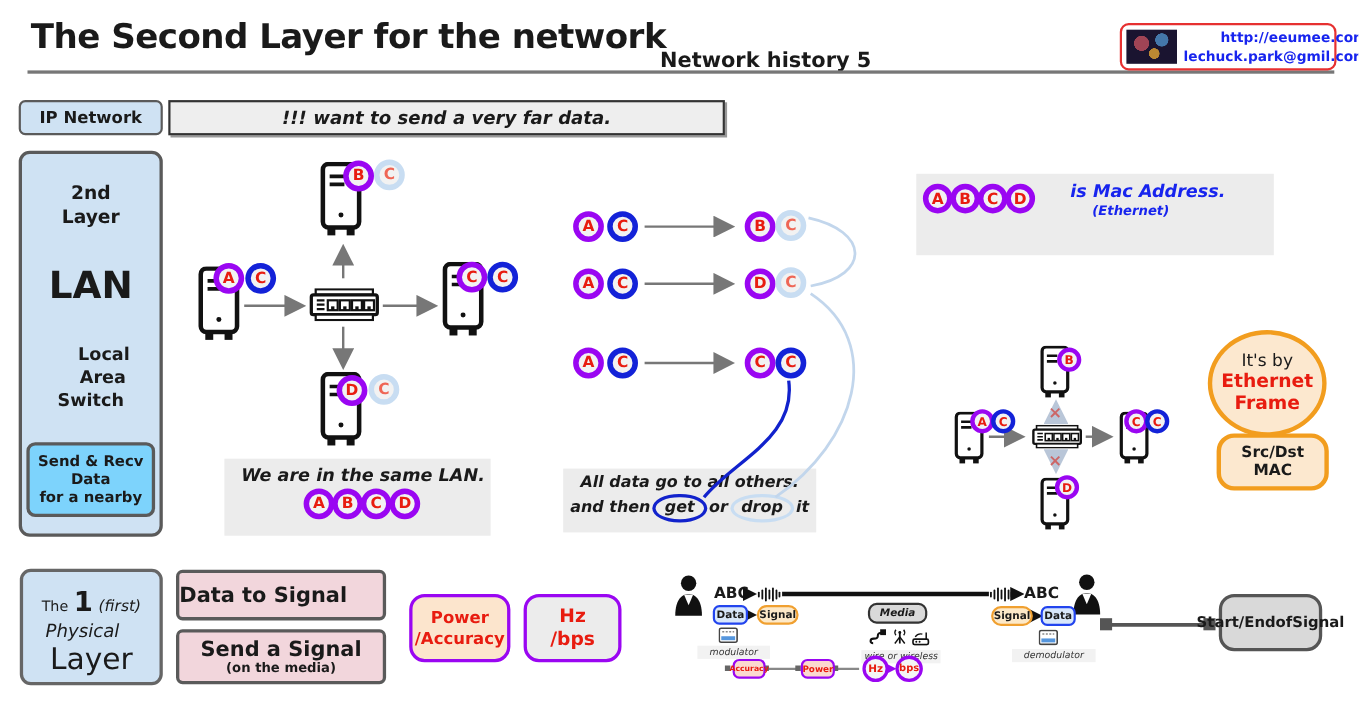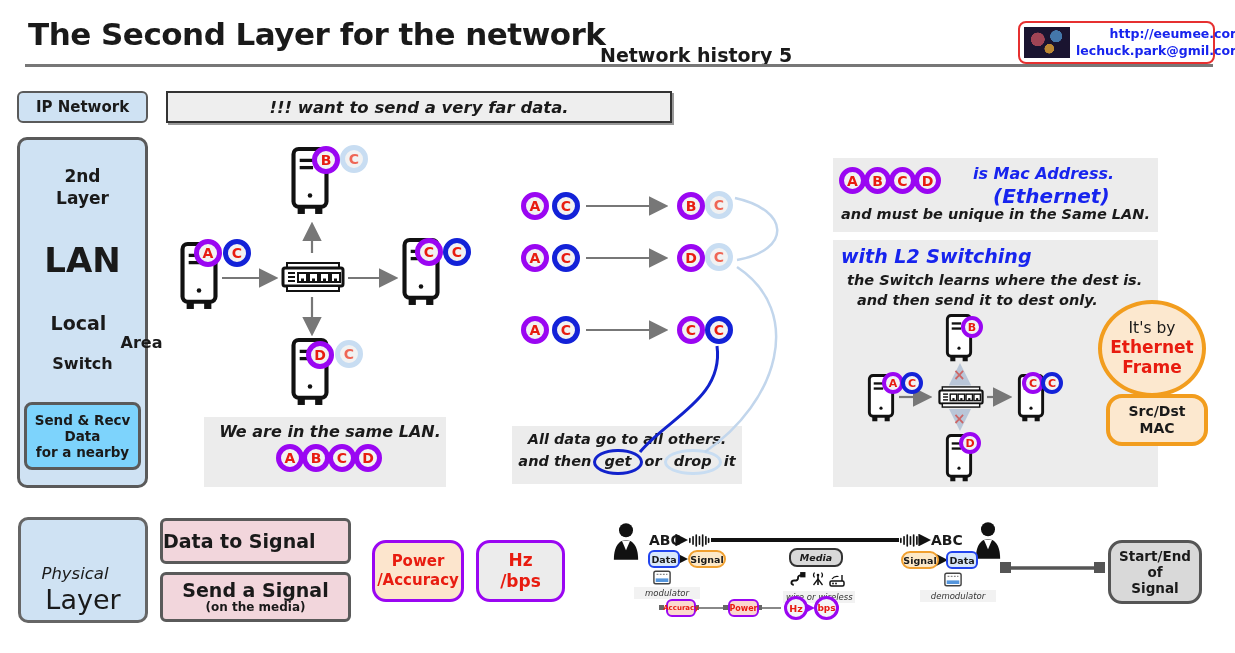--- a/index.html
+++ b/index.html
@@ -177,32 +177,32 @@
   <div style="position:absolute;left:25px;top:64px;width:1188px;height:2.5px;background:#777;"></div>
 
   <div class="bluebox" style="left:17px;top:91px;width:131px;height:32px;border-width:2.5px;border-radius:6px;
        display:flex;align-items:center;justify-content:center;font-weight:bold;font-size:15px;">
     <span>IP Network</span>
   </div>
   <div class="bluebox" style="left:17px;top:137px;width:131px;height:351px;">
     <div class="t b ctr" style="left:0;top:26px;width:125px;font-size:17px;">2nd</div>
     <div class="t b ctr" style="left:0;top:48px;width:125px;font-size:17px;">Layer</div>
     <div class="t b ctr" style="left:0;top:100px;width:125px;font-size:34px;">LAN</div>
-    <div class="t b ctr" style="left:0;top:172px;width:117px;font-size:19px;">Local</div>
-    <div class="t b ctr" style="left:0;top:193px;width:147px;font-size:16px;margin-left:48px;">Area</div>
+    <div class="t b ctr" style="left:16px;top:172px;width:117px;font-size:16px;">Local</div>
+    <div class="t b ctr" style="left:0;top:193px;width:147px;font-size:16px;">Area</div>
     <div class="t b ctr" style="left:0;top:214px;width:125px;font-size:16px;">Switch</div>
     <div class="pinkbox" style="left:4px;top:262px;width:117px;height:68px;border-radius:8px;background:#7dd3fc;
          display:flex;flex-direction:column;align-items:center;justify-content:center;font-weight:bold;font-size:13.5px;line-height:1.2;">
       <div>Send &amp; Recv</div>
       <div>Data</div>
       <div>for a nearby</div>
     </div>
   </div>
 
-  <div style="position:absolute;left:166px;top:91px;width:506px;height:32px;background:#eee;border:2px solid #333;
+  <div style="position:absolute;left:153px;top:91px;width:506px;height:32px;background:#eee;border:2px solid #333;
               box-shadow:2px 2px 0 #999;box-sizing:border-box;display:flex;align-items:center;justify-content:center;
               font-style:italic;font-weight:bold;font-size:16.5px;z-index:2;">
     <span>!!! want to send a very far data.</span>
   </div>
 
   <svg class="pcicon" style="left:289px;top:147px;" width="42" height="68">
       <use href="#sym-pc"></use>
     </svg>
   <svg class="pcicon" style="left:178px;top:242px;" width="42" height="68">
       <use href="#sym-pc"></use>
@@ -263,29 +263,23 @@
   </div>
 
   <div class="panel" style="left:833px;top:158px;width:325px;height:74px;">
     <div class="macrow" style="position:absolute;left:8px;top:9px;">
       <div class="badge inline" style="width:27px;height:27px;">A</div>
       <div class="badge inline" style="width:27px;height:27px;">B</div>
       <div class="badge inline" style="width:27px;height:27px;">C</div>
       <div class="badge inline" style="width:27px;height:27px;">D</div>
     </div>
     <div class="t b it" style="left:140px;top:6px;font-size:16px;color:#1724ee;">is Mac Address.</div>
-    <div class="t b it" style="left:160px;top:26px;font-size:20px;color:#1724ee;">(Ethernet)</div>
-    <div class="t b it ctr" style="left:0;top:48px;width:325px;font-size:14.5px;">and must be unique in the Same LAN.</div>
-  </div>
-
-  <div class="panel" style="left:833px;top:240px;width:325px;height:247px;">
-    <div class="t b it" style="left:8px;top:5px;font-size:19px;color:#1724ee;">with L2 Switching</div>
-    <div class="t b it" style="left:14px;top:32px;font-size:14.5px;">the Switch learns where the dest is.</div>
-    <div class="t b it" style="left:24px;top:52px;font-size:14.5px;">and then send it to dest only.</div>
-  </div>
+    <div class="t b it" style="left:160px;top:26px;font-size:12px;color:#1724ee;">(Ethernet)</div>
+  </div>
+
 
   <svg class="pcicon" style="left:944px;top:314px;" width="30" height="48">
       <use href="#sym-pc"></use>
     </svg>
   <svg class="pcicon" style="left:866px;top:374px;" width="30" height="48">
       <use href="#sym-pc"></use>
     </svg>
   <svg class="pcicon" style="left:1016px;top:374px;" width="30" height="48">
       <use href="#sym-pc"></use>
     </svg>
@@ -310,20 +304,25 @@
     <div style="font-size:17px;font-weight:bold;color:#e81c10;">Ethernet</div>
     <div style="font-size:17px;font-weight:bold;color:#e81c10;">Frame</div>
   </div>
   <div class="orange" style="left:1106px;top:394px;width:102px;height:52px;border-radius:16px;
        display:flex;flex-direction:column;align-items:center;justify-content:center;font-weight:bold;font-size:14px;line-height:1.25;">
     <div>Src/Dst</div>
     <div>MAC</div>
   </div>
 
   <div class="bluebox" style="left:18px;top:517px;width:130px;height:106px;border-color:#666;">
+    <div class="t ctr" style="left:0;top:12px;width:124px;">
+      <span style="font-size:13px;">The</span>
+      <span class="b" style="font-size:25px;">1</span>
+      <span class="it" style="font-size:14px;">(first)</span>
+    </div>
     <div class="t it ctr" style="left:0;top:44px;width:108px;font-size:16.5px;">Physical</div>
     <div class="t ctr" style="left:0;top:64px;width:124px;font-size:27px;">Layer</div>
   </div>
   <div class="pinkbox" style="left:160px;top:518px;width:191px;height:46px;display:flex;align-items:center;justify-content:flex-start;
        font-weight:bold;font-size:19px;">
     <span>Data to Signal</span>
   </div>
   <div class="pinkbox" style="left:160px;top:572px;width:191px;height:50px;display:flex;flex-direction:column;align-items:center;justify-content:center;">
     <div class="b" style="font-size:19px;line-height:1;">Send a Signal</div>
     <div class="b" style="font-size:12px;">(on the media)</div>
@@ -397,20 +396,20 @@
   <div class="flowbox" style="left:728px;top:599px;width:31px;height:18px;border:2.5px solid #9a06f2;background:#fbd9cf;color:#e81c10;font-size:8px;">
       <span>Power</span>
     </div>
   <div class="flowbox" style="left:784px;top:596px;width:24px;height:24px;border:3px solid #9a06f2;background:#f5f5f5;color:#e81c10;font-size:9.5px;border-radius:50%;">
       <span>Hz</span>
     </div>
   <div class="flowbox" style="left:814px;top:596px;width:25px;height:24px;border:3px solid #9a06f2;background:#f5f5f5;color:#e81c10;font-size:9px;border-radius:50%;">
       <span>bps</span>
     </div>
 
-  <div style="position:absolute;left:1108px;top:540px;width:94px;height:64px;background:#d9d9d9;border:3px solid #555;border-radius:14px;
-       box-sizing:border-box;display:flex;flex-direction:column;align-items:center;justify-content:center;font-weight:bold;font-size:13.5px;line-height:1.2;z-index:2;">
+  <div style="position:absolute;left:1108px;top:540px;width:94px;height:52px;background:#d9d9d9;border:3px solid #555;border-radius:14px;
+       box-sizing:border-box;display:flex;flex-direction:row;align-items:center;justify-content:center;font-weight:bold;font-size:13.5px;line-height:1.2;z-index:2;">
     <div>Start/End</div>
     <div>of</div>
     <div>Signal</div>
   </div>
 
 </div>
 
 </body></html>

